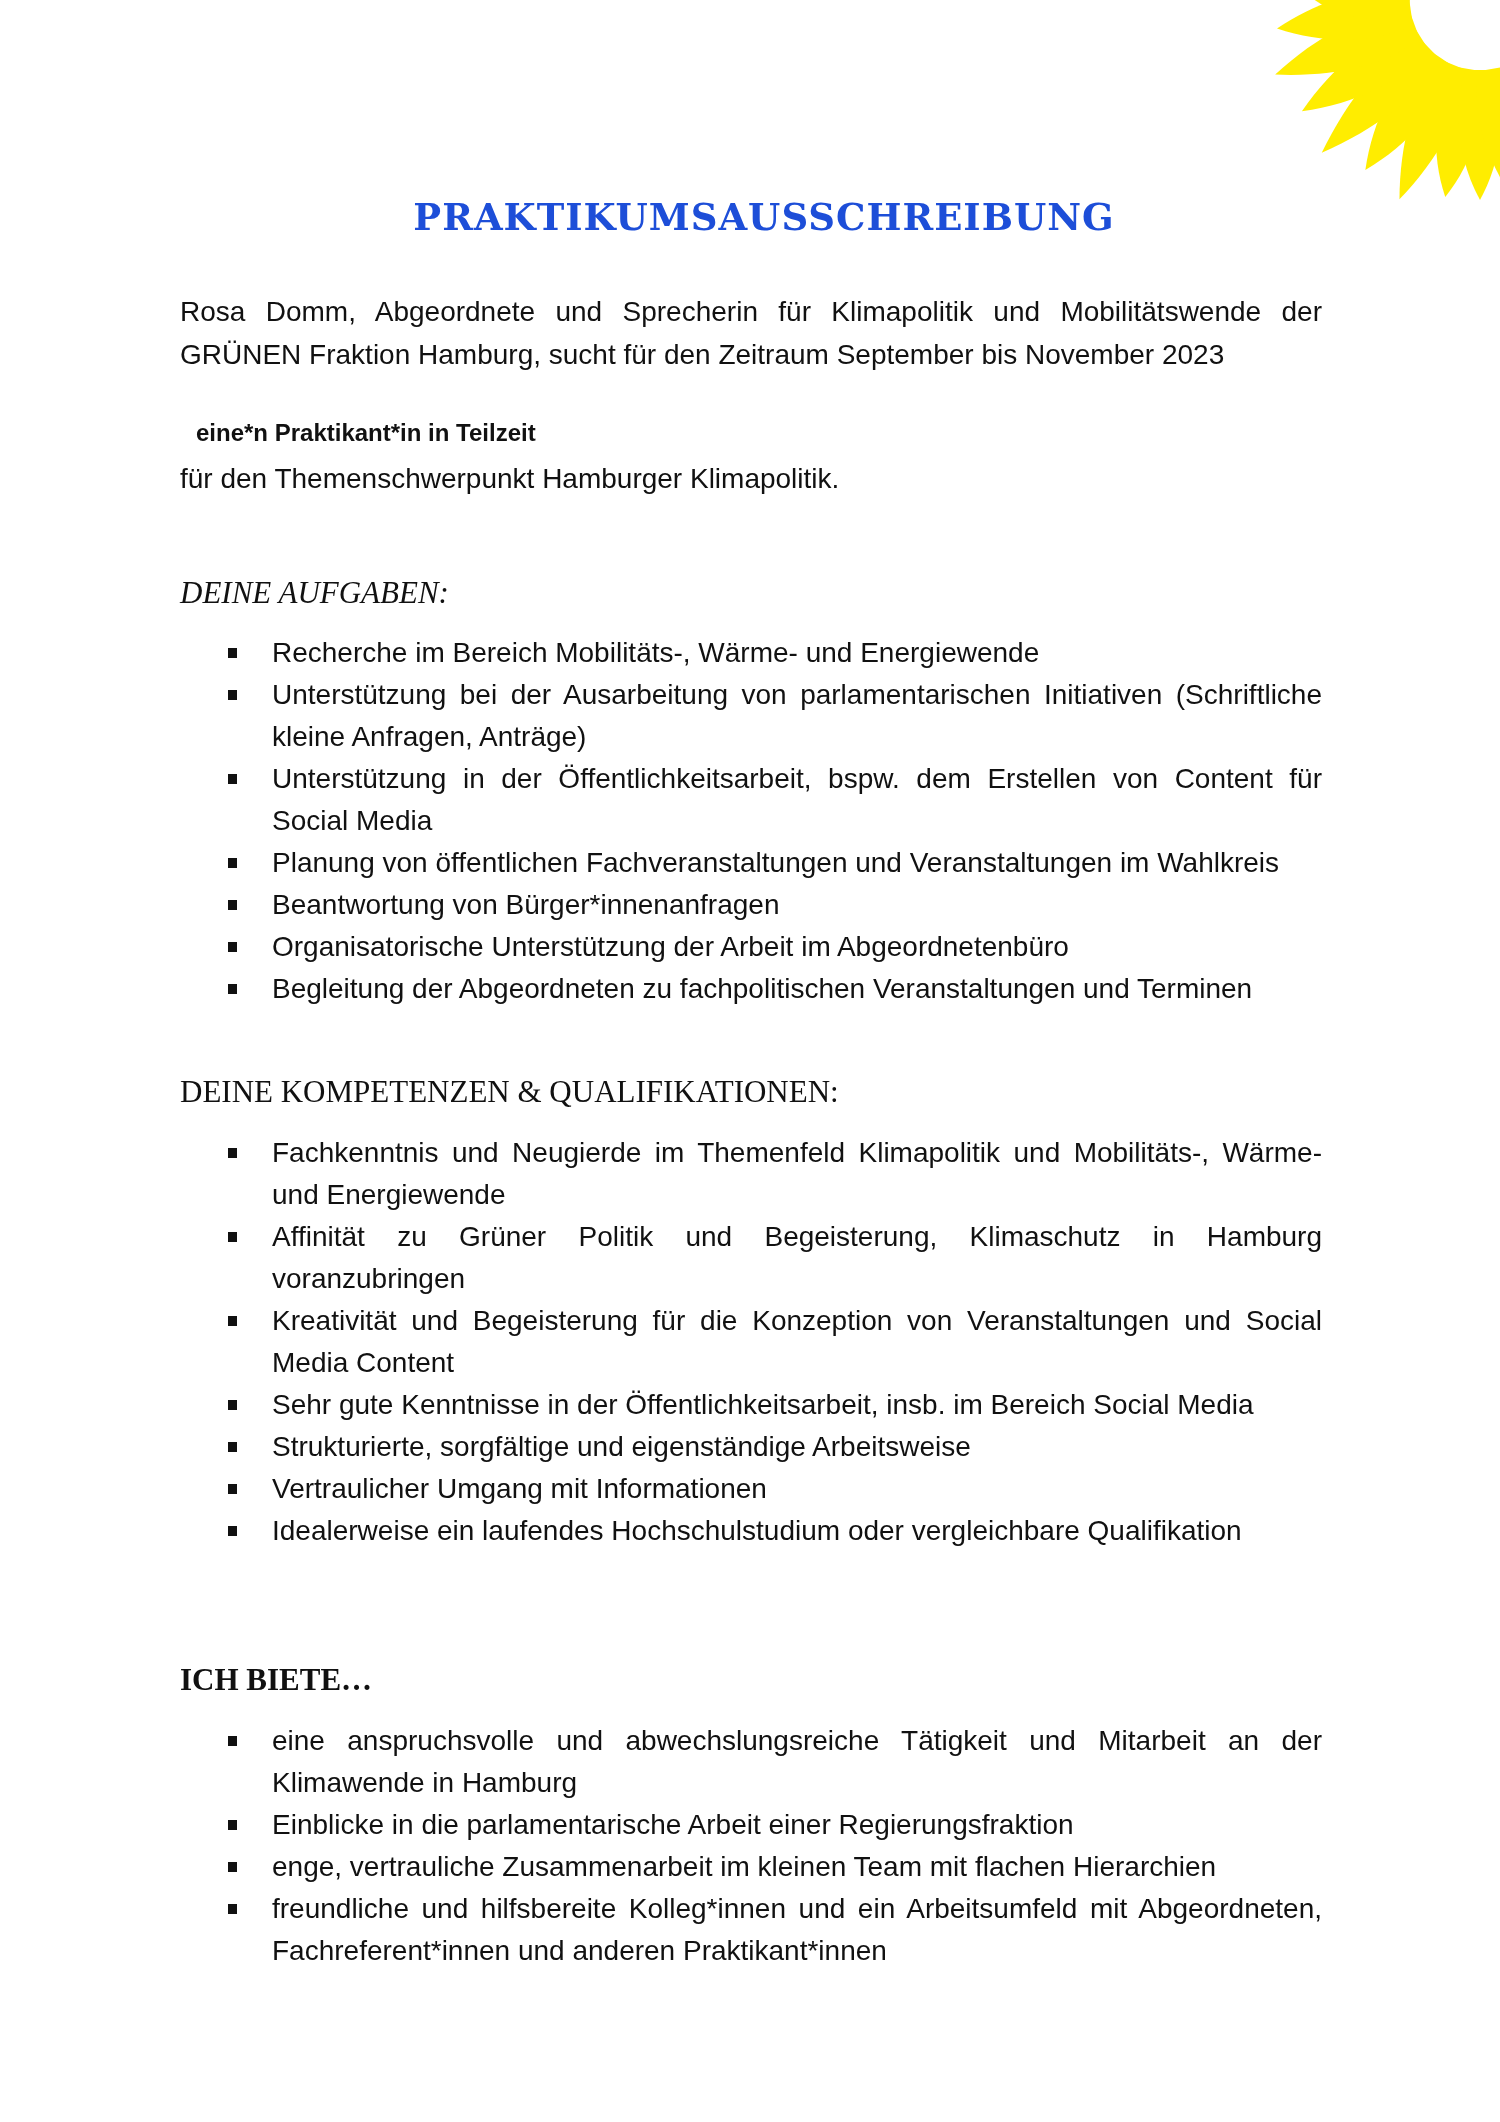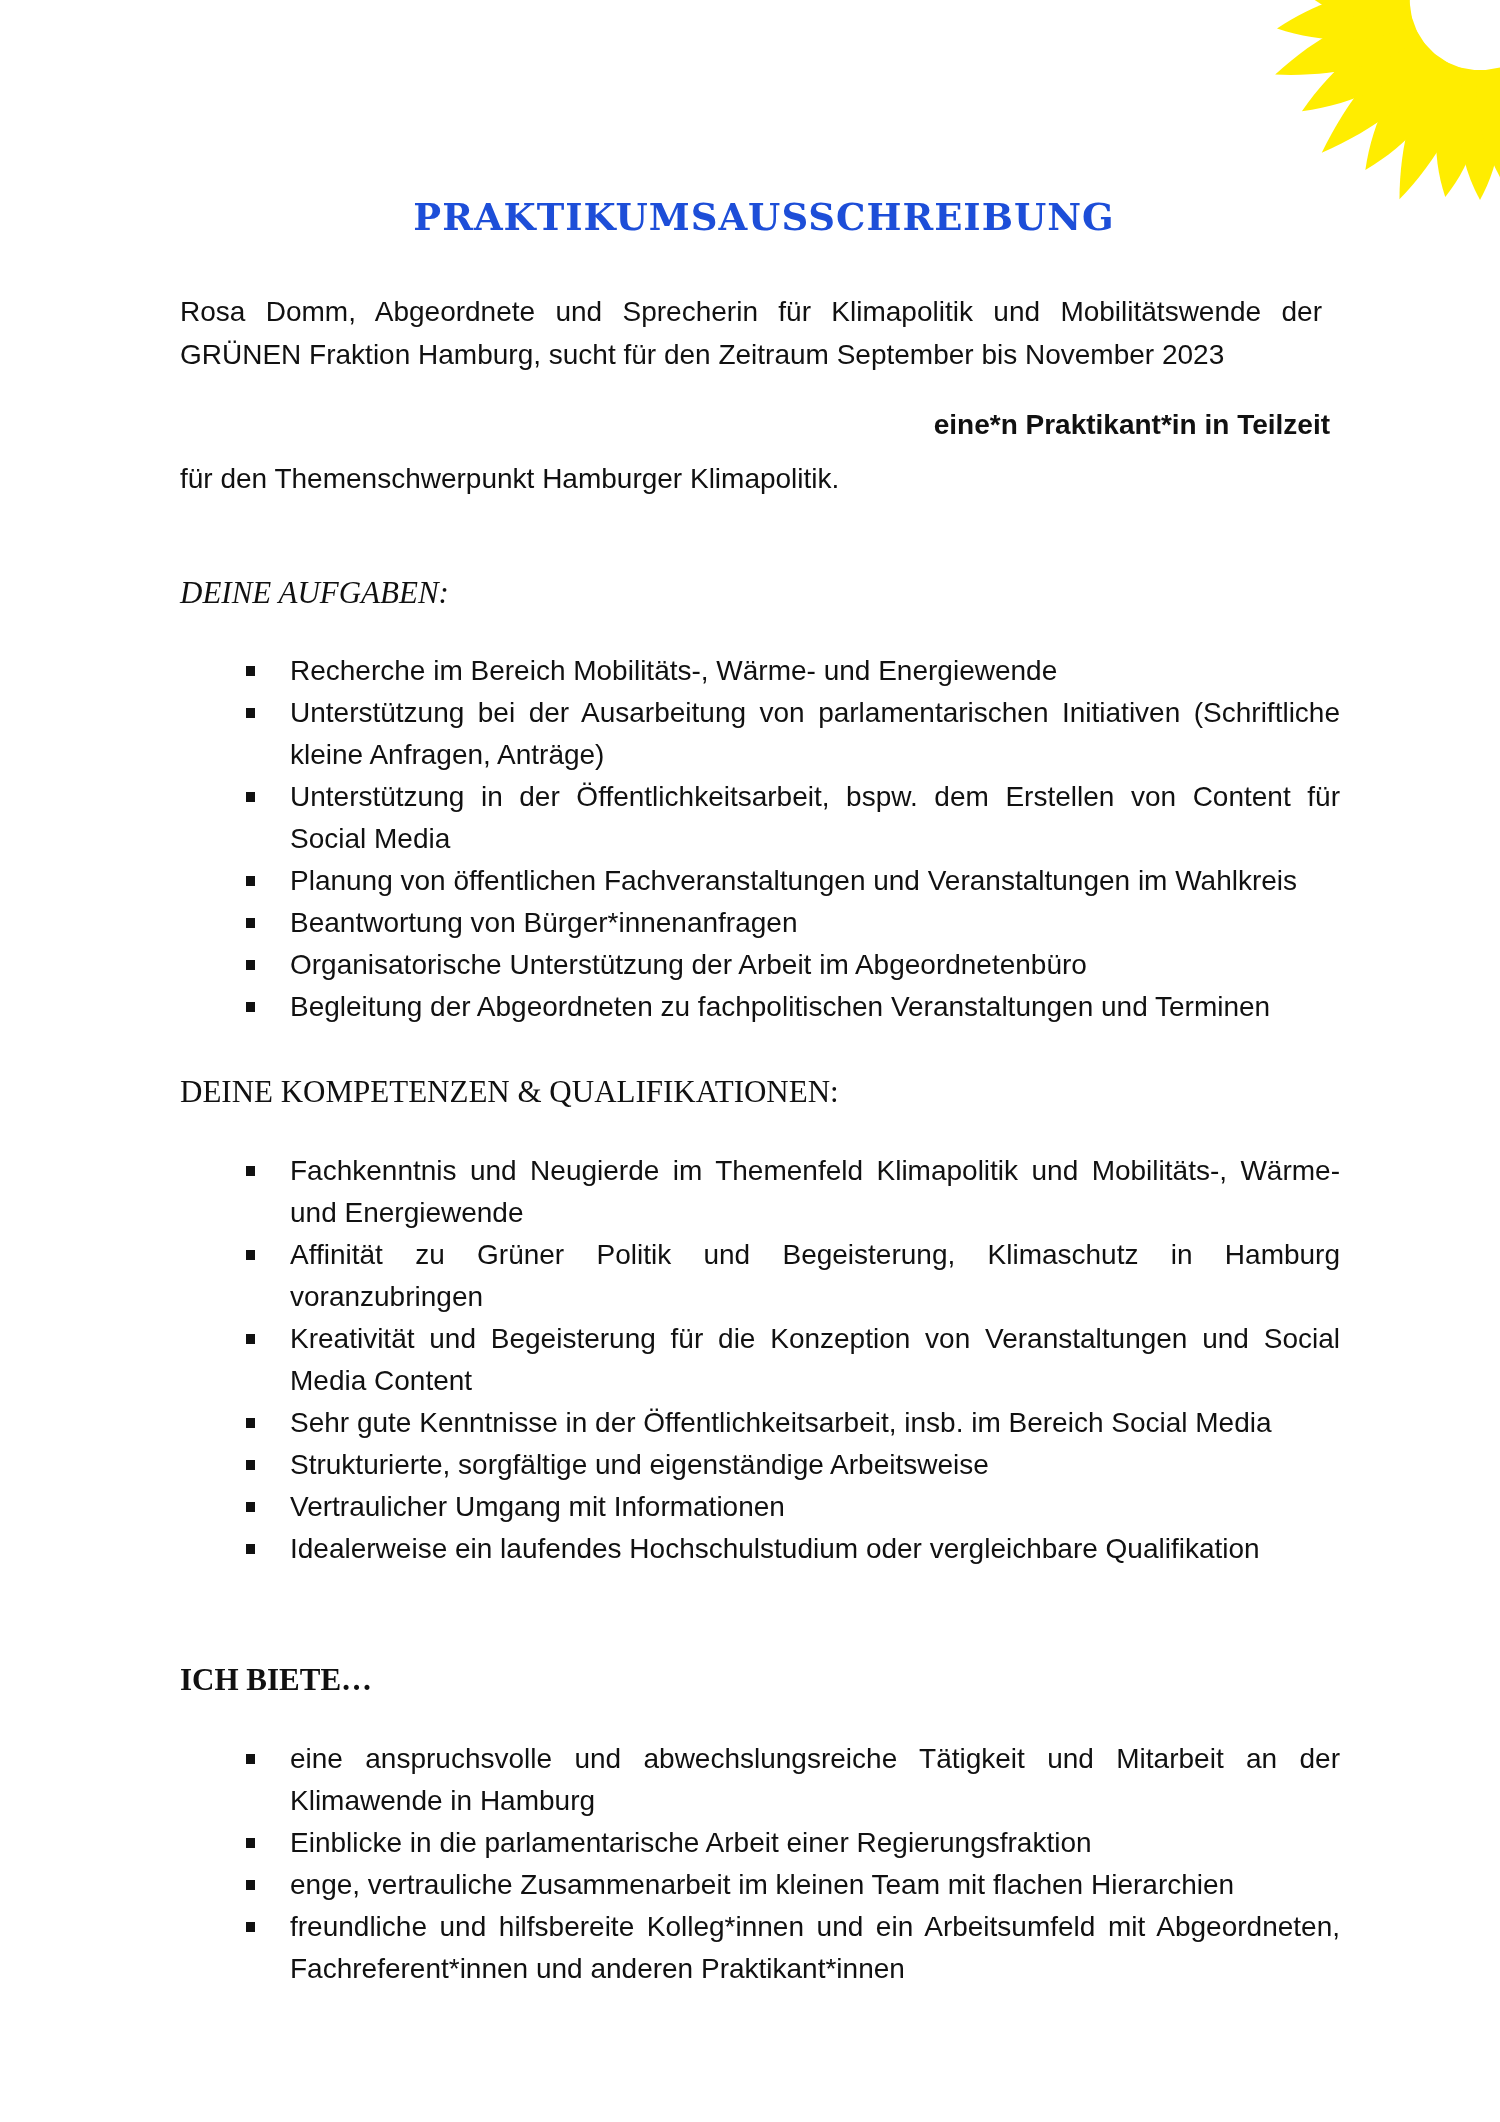--- a/index.html
+++ b/index.html
@@ -19,34 +19,34 @@
     font-weight: bold; font-size: 37px; letter-spacing: 1px;
     line-height: 48px; margin: 13px; color: #1d4ed8;
   }
   .intro {
     position: absolute; top: 290px; left: 0; width: 1142px;
     font-size: 28px; line-height: 43px; text-align: justify;
     text-align-last: left; margin: 0;
   }
   .role {
     position: absolute; top: 397px; left: 0; width: 1142px;
-    text-align: right; font-weight: bold; font-size: 28px; line-height: 40px; margin: 8px;
+    text-align: left; font-weight: bold; font-size: 24px; line-height: 40px; margin: 16px;
   }
   .focus {
     position: absolute; top: 459px; left: 0; width: 1142px;
     text-align: left; font-size: 28px; line-height: 40px; margin: 0;
   }
   .section-heading {
     position: absolute; left: 0;
     font-family: "Liberation Serif", "DejaVu Serif", serif;
     font-size: 31px; line-height: 40px; margin: 0; font-weight: normal;
     letter-spacing: 0px;
   }
   ul.list {
-    position: absolute; left: 0; width: 1142px; margin: 18px; padding: 0; list-style: none;
+    position: absolute; left: 0; width: 1142px; margin: 0; padding: 0; list-style: none;
   }
   ul.list li {
     position: relative; padding-left: 92px;
     font-size: 28px; line-height: 42px; text-align: justify;
   }
   ul.list li.single { text-align: left; }
   ul.list li .bullet {
     position: absolute; left: 48px; top: 16px; width: 9px; height: 10px; background: #111;
   }
   #sec1 { top: 573px; font-style: italic; }

